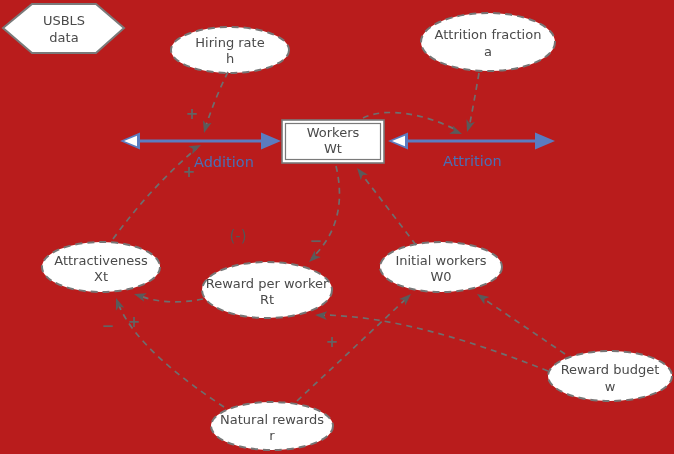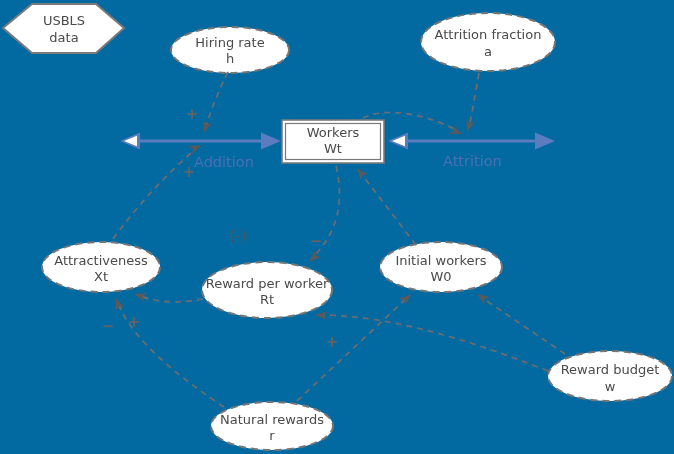--- a/index.html
+++ b/index.html
@@ -1,17 +1,17 @@
 <!DOCTYPE html>
 <html><head>
 <meta charset="utf-8">
 <style>
   html,body{margin:0;padding:0;background:#ffffff;}
   .canvas{
-    position:relative;width:674px;height:454px;background:#0369a1;
+    position:relative;width:674px;height:454px;background:#b91c1c;
     font-family:"DejaVu Sans", sans-serif;overflow:hidden;
   }
   svg{display:block;}
   .node-shape{fill:#ffffff;stroke:#767676;stroke-width:2;stroke-dasharray:7 5;}
   .solid-shape{fill:#ffffff;stroke:#7a7a7a;stroke-width:2;}
   .stock-outer{fill:#ffffff;stroke:#7a7a7a;stroke-width:1.6;}
   .stock-inner{fill:none;stroke:#7a7a7a;stroke-width:1.2;}
   .nlabel{font-size:13px;fill:#4a4a4a;text-anchor:middle;}
   .flowlabel{font-size:14.5px;fill:#4a6fb5;}
   .sign{font-size:15px;font-weight:bold;fill:#636363;text-anchor:middle;}

